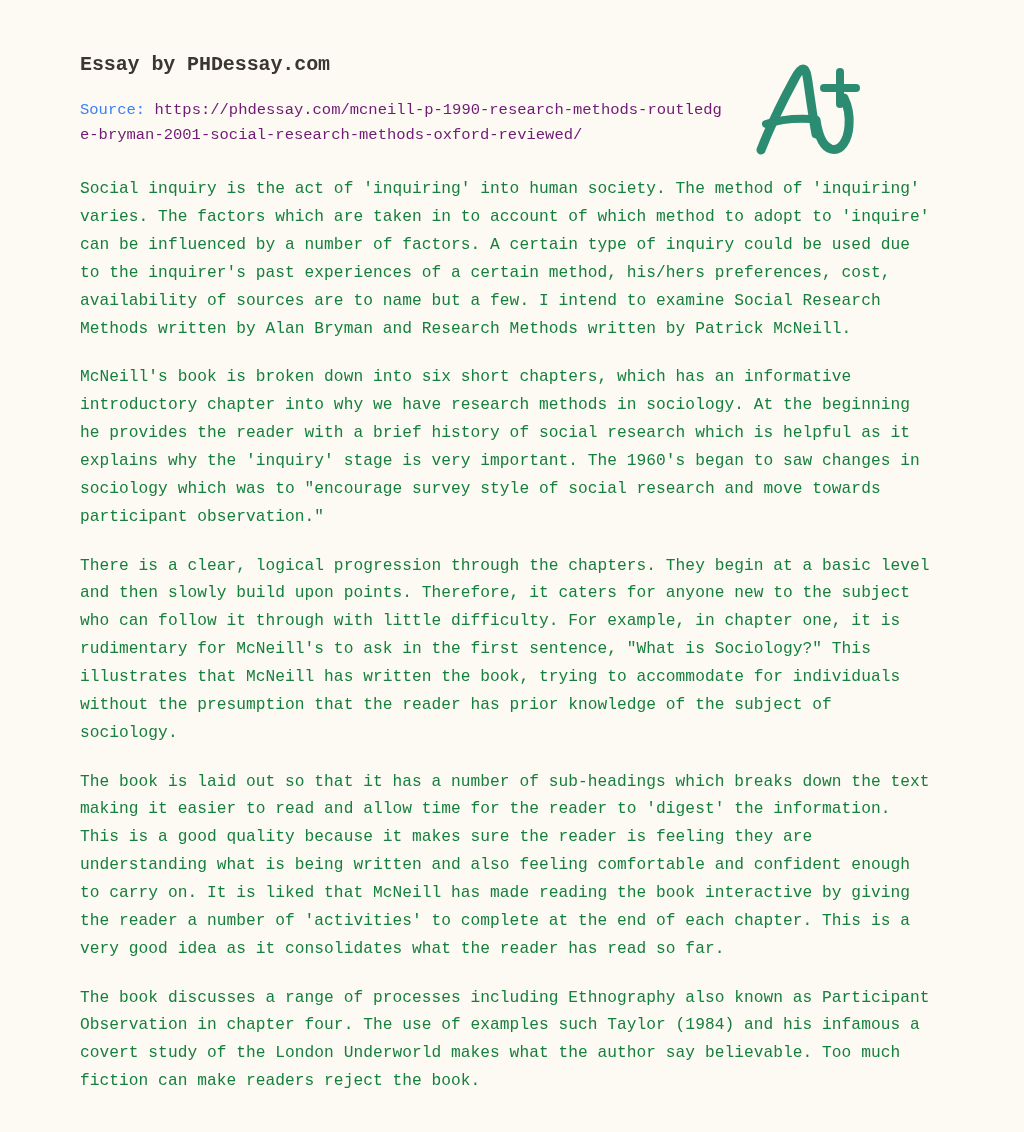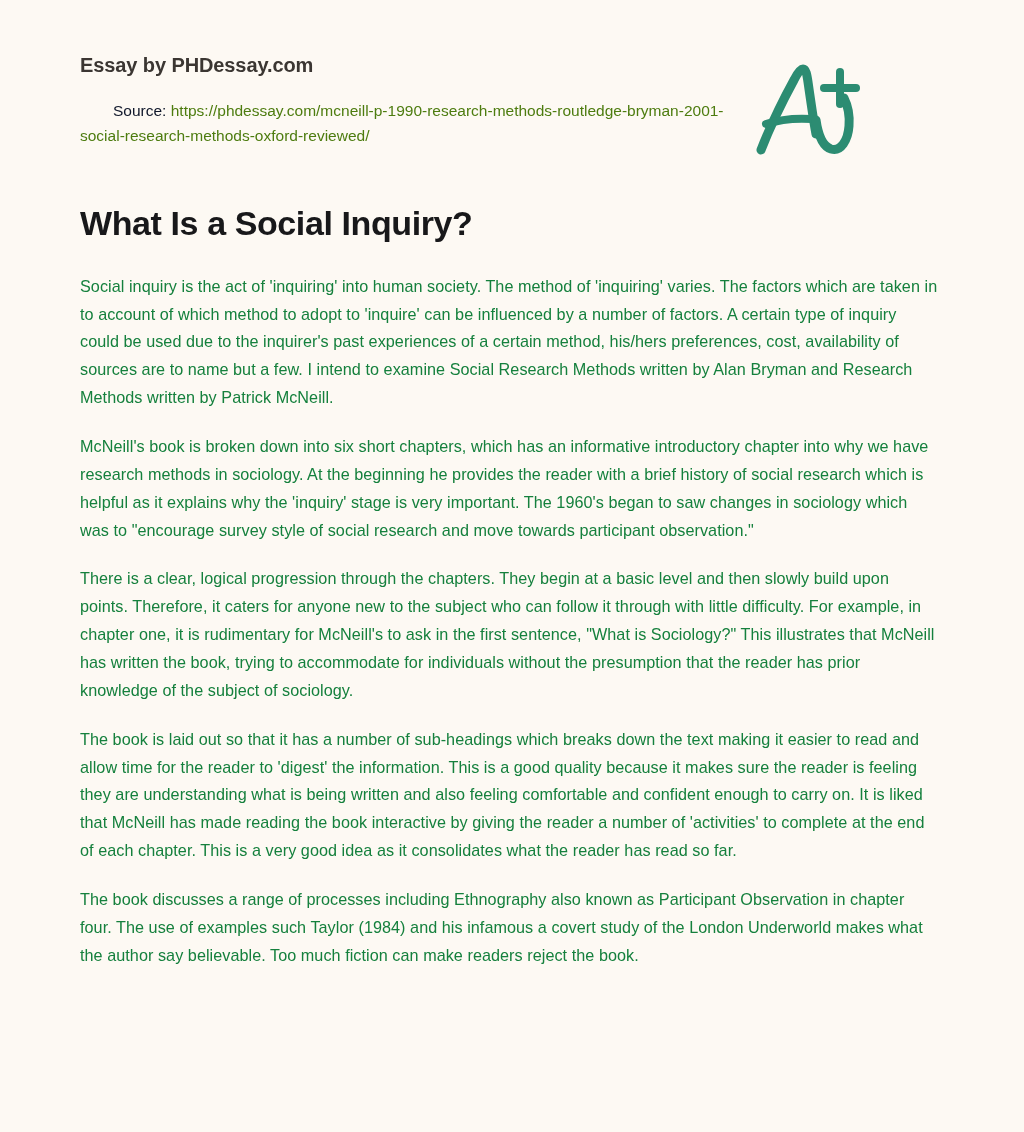--- a/index.html
+++ b/index.html
@@ -14,20 +14,21 @@
     font-family: "Liberation Sans", sans-serif;
     overflow: hidden;
     position: relative;
   }
   .page {
     position: relative;
     width: 1024px;
     height: 1053px;
     box-sizing: border-box;
     padding: 0 80px;
+    font-family: Liberation Mono, monospace;
   }
 
   
   .header {
     position: relative;
     padding-top: 52px;
   }
   .byline {
     font-size: 20px;
     font-weight: bold;
@@ -38,25 +39,24 @@
   }
   .source-line {
     margin-top: 20px;
     font-size: 15.5px;
     line-height: 1.62;
     color: #8a857f;
     max-width: 650px;
     word-break: break-word;
   }
   .source-label {
-    color: #0f172a;
-    margin-left: 33px;
+    color: #3b82f6;
   }
   .source-url {
-    color: #4d7c0f;
+    color: #701a75;
     text-decoration: none;
     word-break: break-all;
   }
 
   
   .logo {
     position: absolute;
     top: 58px;
     right: 80px;
     width: 116px;
@@ -108,21 +108,20 @@
           <path d="M13 92 C20 74, 34 44, 46 22 C49 16, 52 11, 55 11 C58 11, 59 17, 60 24 C63 45, 66 66, 68 76" stroke-width="9"></path>
           <path d="M18 66 C30 62, 48 60, 64 61" stroke-width="8"></path>
           <path d="M68 62 C70 76, 74 88, 83 91 C93 94, 100 82, 101 68 C102 56, 99 46, 96 40" stroke-width="9"></path>
           <path d="M76 30 L108 30" stroke-width="8"></path>
           <path d="M92 14 L92 46" stroke-width="8"></path>
         </g>
       </svg>
     </div>
   </div>
 
-  <h1 class="title">What Is a Social Inquiry?</h1>
 
   <div class="article">
     <p>Social inquiry is the act of 'inquiring' into human society. The method of 'inquiring' varies. The factors which are taken in to account of which method to adopt to 'inquire' can be influenced by a number of factors. A certain type of inquiry could be used due to the inquirer's past experiences of a certain method, his/hers preferences, cost, availability of sources are to name but a few. I intend to examine Social Research Methods written by Alan Bryman and Research Methods written by Patrick McNeill.</p>
     <p>McNeill's book is broken down into six short chapters, which has an informative introductory chapter into why we have research methods in sociology. At the beginning he provides the reader with a brief history of social research which is helpful as it explains why the 'inquiry' stage is very important. The 1960's began to saw changes in sociology which was to "encourage survey style of social research and move towards participant observation."</p>
     <p>There is a clear, logical progression through the chapters. They begin at a basic level and then slowly build upon points. Therefore, it caters for anyone new to the subject who can follow it through with little difficulty. For example, in chapter one, it is rudimentary for McNeill's to ask in the first sentence, "What is Sociology?" This illustrates that McNeill has written the book, trying to accommodate for individuals without the presumption that the reader has prior knowledge of the subject of sociology.</p>
     <p>The book is laid out so that it has a number of sub-headings which breaks down the text making it easier to read and allow time for the reader to 'digest' the information. This is a good quality because it makes sure the reader is feeling they are understanding what is being written and also feeling comfortable and confident enough to carry on. It is liked that McNeill has made reading the book interactive by giving the reader a number of 'activities' to complete at the end of each chapter. This is a very good idea as it consolidates what the reader has read so far.</p>
     <p>The book discusses a range of processes including Ethnography also known as Participant Observation in chapter four. The use of examples such Taylor (1984) and his infamous a covert study of the London Underworld makes what the author say believable. Too much fiction can make readers reject the book.</p>
 
   </div>
 

